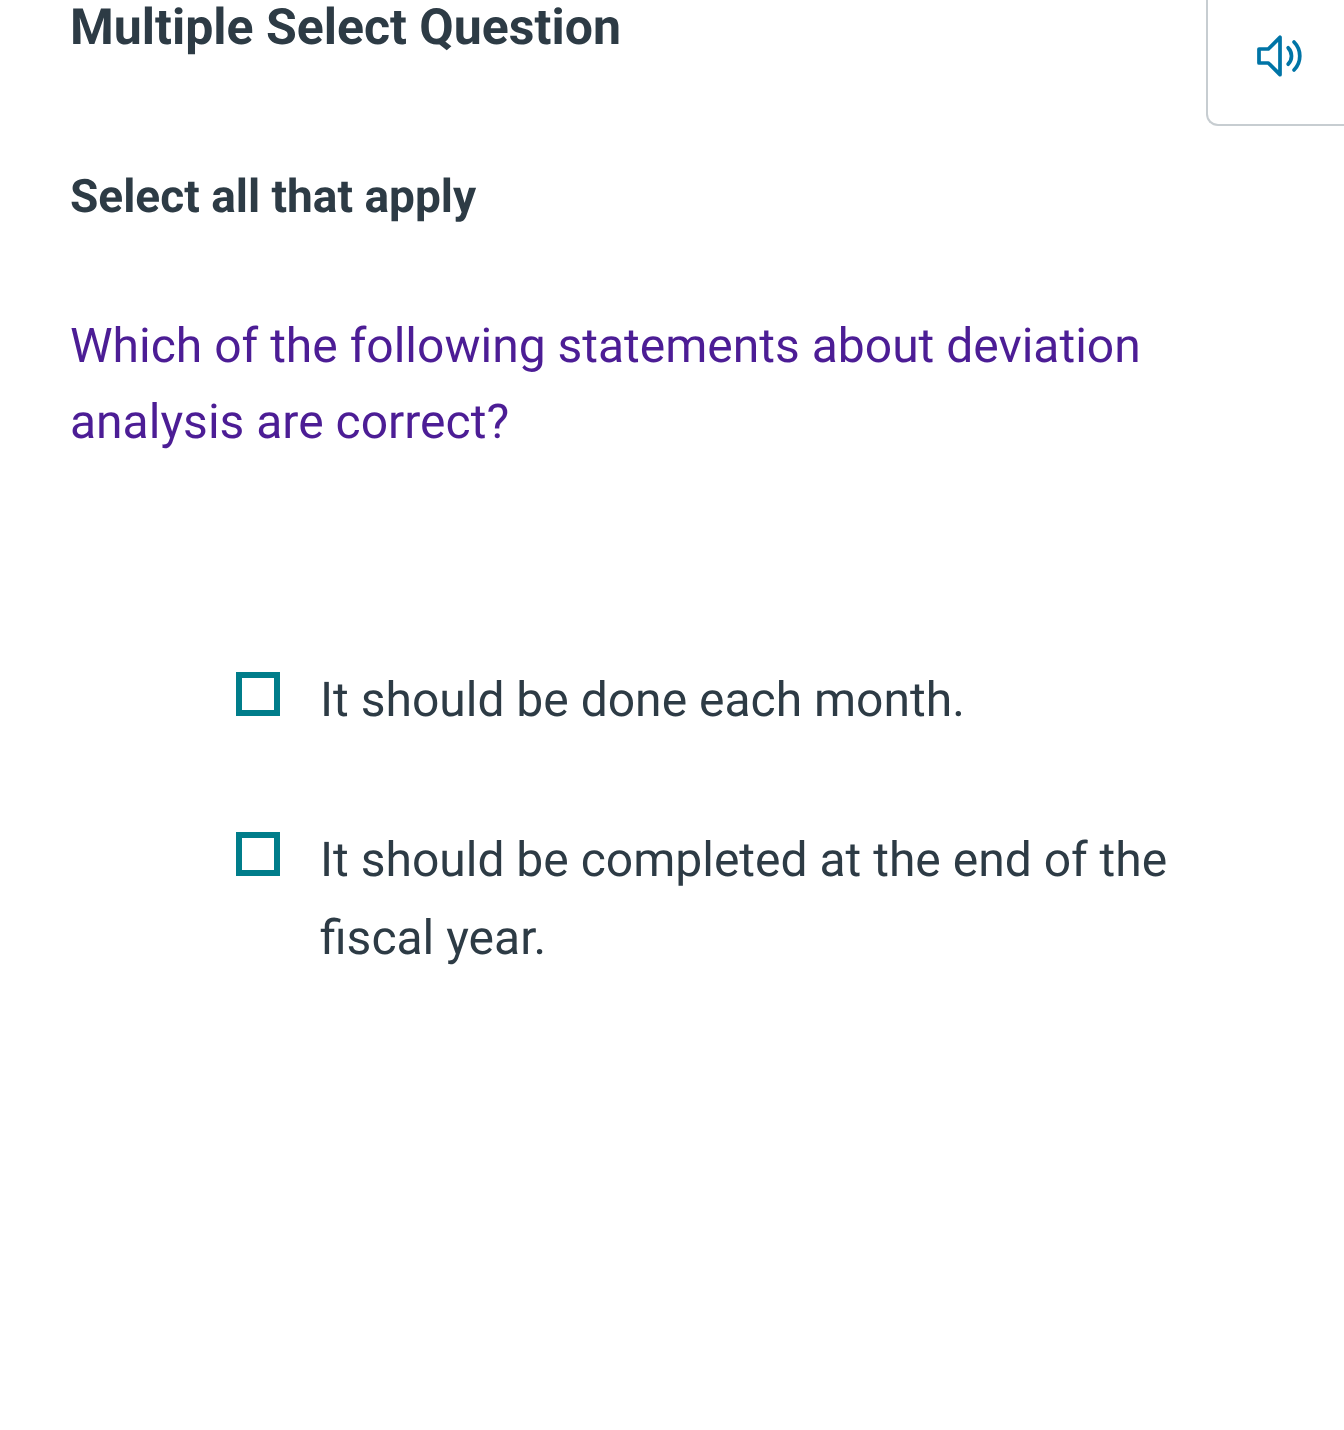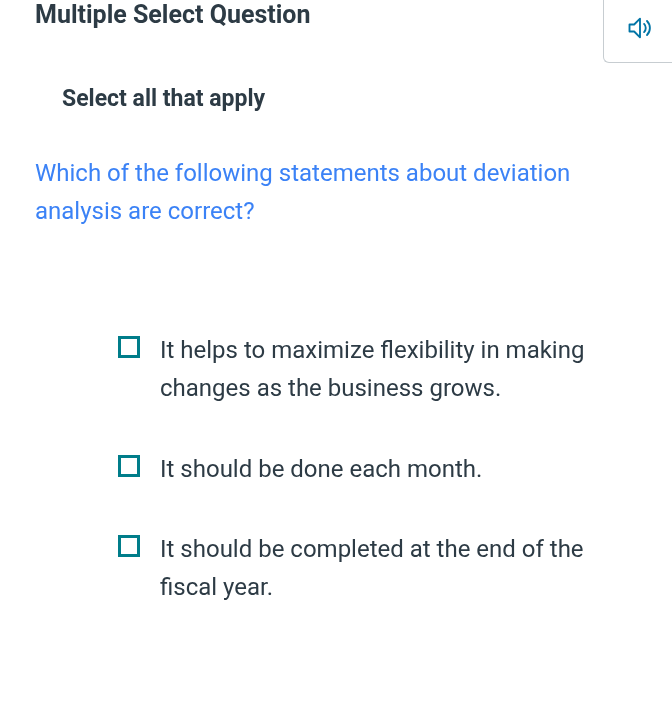--- a/index.html
+++ b/index.html
@@ -44,28 +44,27 @@
     }
     .audio-icon svg {
       width: 28px;
       height: 28px;
       display: block;
     }
     .instruction {
       font-size: 23px;
       font-weight: 700;
       color: #2d3b45;
-      padding: 0 24px;
+      padding: 0 35px;
       margin-top: 55px;
-      margin-left: 38px;
     }
     .question-text {
       font-size: 24px;
       font-weight: 400;
-      color: #3b82f6;
+      color: #4c1d95;
       padding: 0 35px;
       margin-top: 42px;
       line-height: 1.6;
     }
     .options {
       margin-top: 100px;
       padding: 0 35px 0 118px;
     }
     .option {
       display: flex;
@@ -106,23 +105,19 @@
   </span>
 </div>
 
 <div class="instruction">Select all that apply</div>
 
 <div class="question-text">Which of the following statements about deviation analysis are correct?</div>
 
 <div class="options">
   <div class="option">
     <div class="checkbox"></div>
-    <div class="option-text">It helps to maximize flexibility in making changes as the business grows.</div>
-  </div>
-  <div class="option">
-    <div class="checkbox"></div>
     <div class="option-text">It should be done each month.</div>
   </div>
   <div class="option">
     <div class="checkbox"></div>
     <div class="option-text">It should be completed at the end of the fiscal year.</div>
   </div>
 </div>
 
 </body></html>

